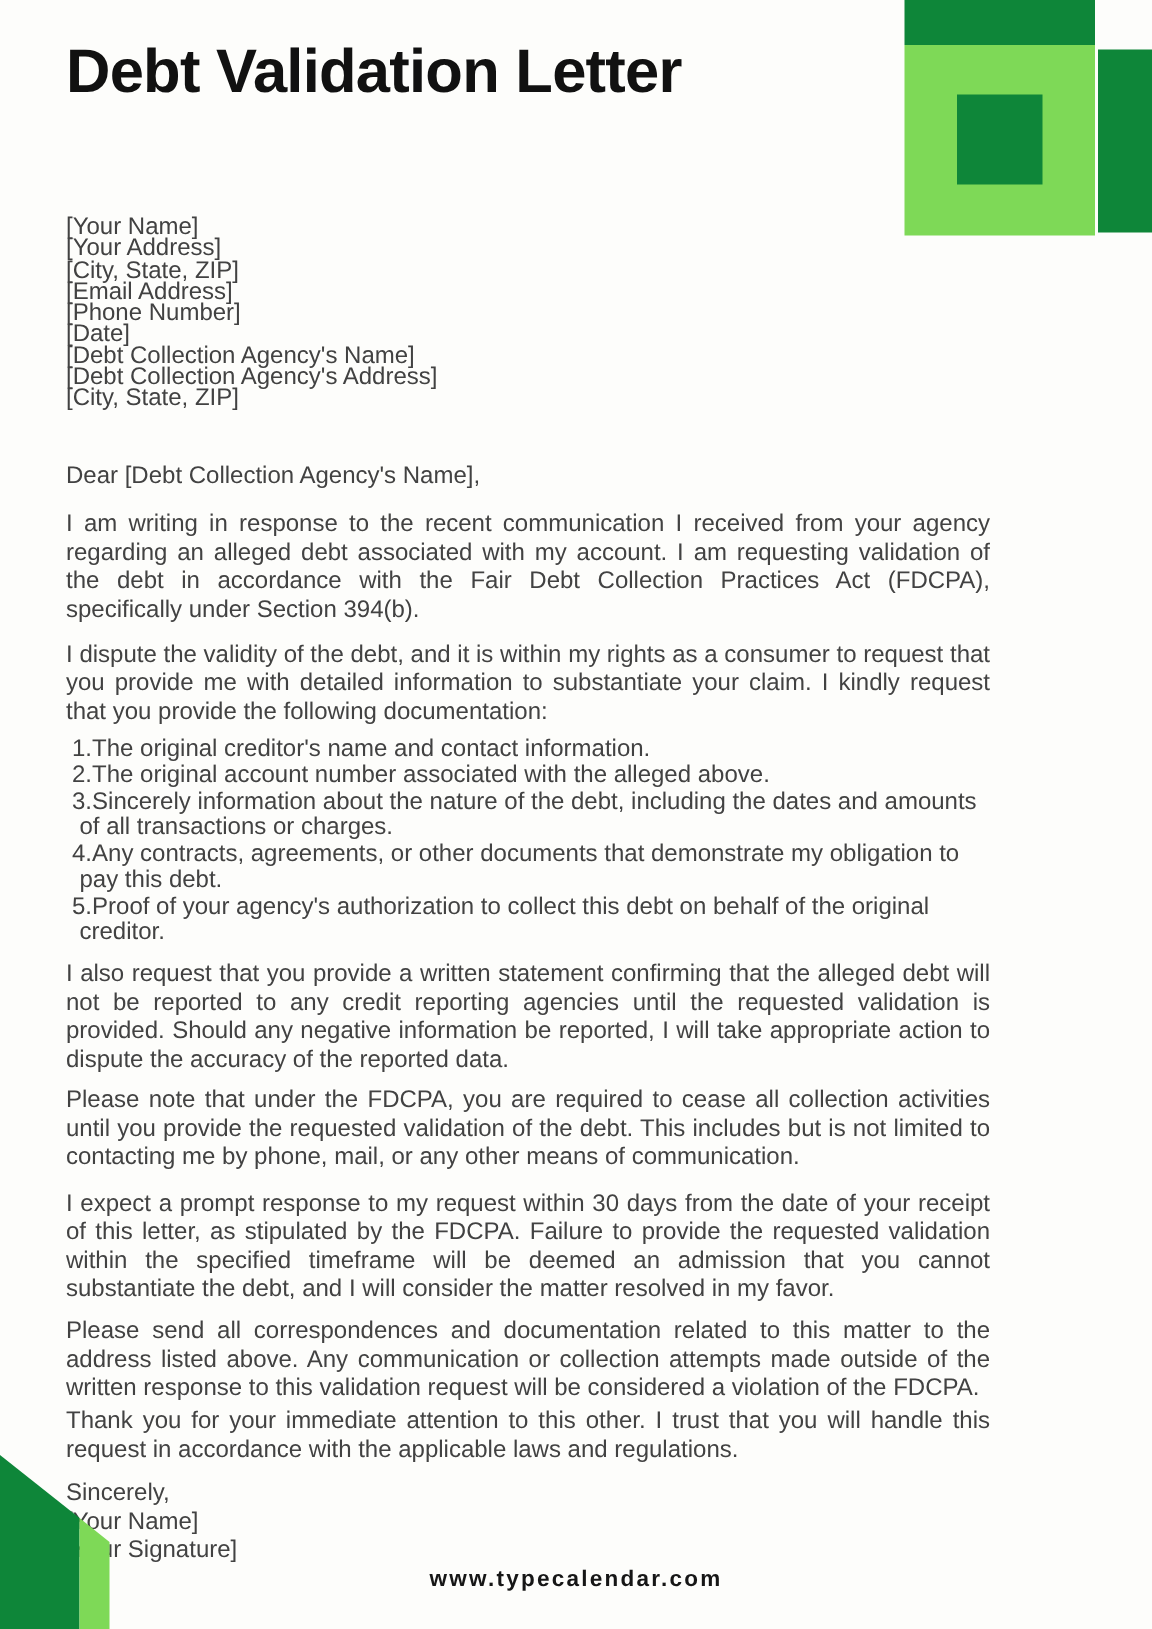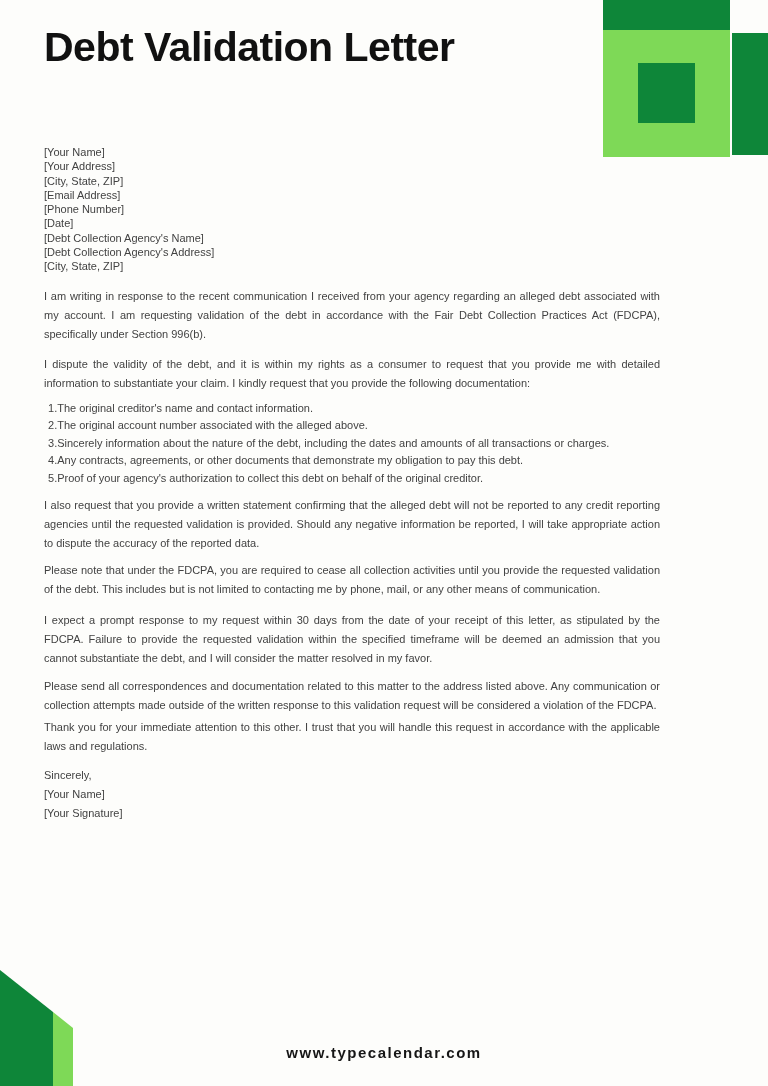--- a/index.html
+++ b/index.html
@@ -35,21 +35,21 @@
   .deco-bl { position: absolute; left: 0; bottom: 0; width: 80px; height: 126px; display: block; }
   .fill-dark  { fill: var(--dark-green, #0e8639); }
   .fill-light { fill: var(--light-green, #7ed957); }
 
   
   .letter {
     position: absolute;
     left: 44px;
     top: 145px;
     width: 616px;
-    font-size: 11px;
+    font-size: 16px;
     line-height: 19px;
     color: var(--body-text, #424242);
   }
   .sender div { line-height: 14.3px; }
   .salutation { margin: 34px 0 0 0; }
   .para { margin: 11px 0 0 0; text-align: justify; }
   .doc-list {
     margin: 7px 0 0 0;
     padding: 0 0 0 9px;
     list-style: none;
@@ -94,22 +94,23 @@
       <div>[Your Address]</div>
       <div>[City, State, ZIP]</div>
       <div>[Email Address]</div>
       <div>[Phone Number]</div>
       <div>[Date]</div>
       <div>[Debt Collection Agency's Name]</div>
       <div>[Debt Collection Agency's Address]</div>
       <div>[City, State, ZIP]</div>
     </div>
 
+    <p class="salutation">Dear [Debt Collection Agency's Name],</p>
 
-    <p class="para" style="margin-top:13px">I am writing in response to the recent communication I received from your agency regarding an alleged debt associated with my account. I am requesting validation of the debt in accordance with the Fair Debt Collection Practices Act (FDCPA), specifically under Section 996(b).</p>
+    <p class="para" style="margin-top:13px">I am writing in response to the recent communication I received from your agency regarding an alleged debt associated with my account. I am requesting validation of the debt in accordance with the Fair Debt Collection Practices Act (FDCPA), specifically under Section 394(b).</p>
     <p class="para" style="margin-top:11px">I dispute the validity of the debt, and it is within my rights as a consumer to request that you provide me with detailed information to substantiate your claim. I kindly request that you provide the following documentation:</p>
 
     <ol class="doc-list">
       <li>The original creditor's name and contact information.</li>
       <li>The original account number associated with the alleged above.</li>
       <li>Sincerely information about the nature of the debt, including the dates and amounts of all transactions or charges.</li>
       <li>Any contracts, agreements, or other documents that demonstrate my obligation to pay this debt.</li>
       <li>Proof of your agency's authorization to collect this debt on behalf of the original creditor.</li>
     </ol>
 

